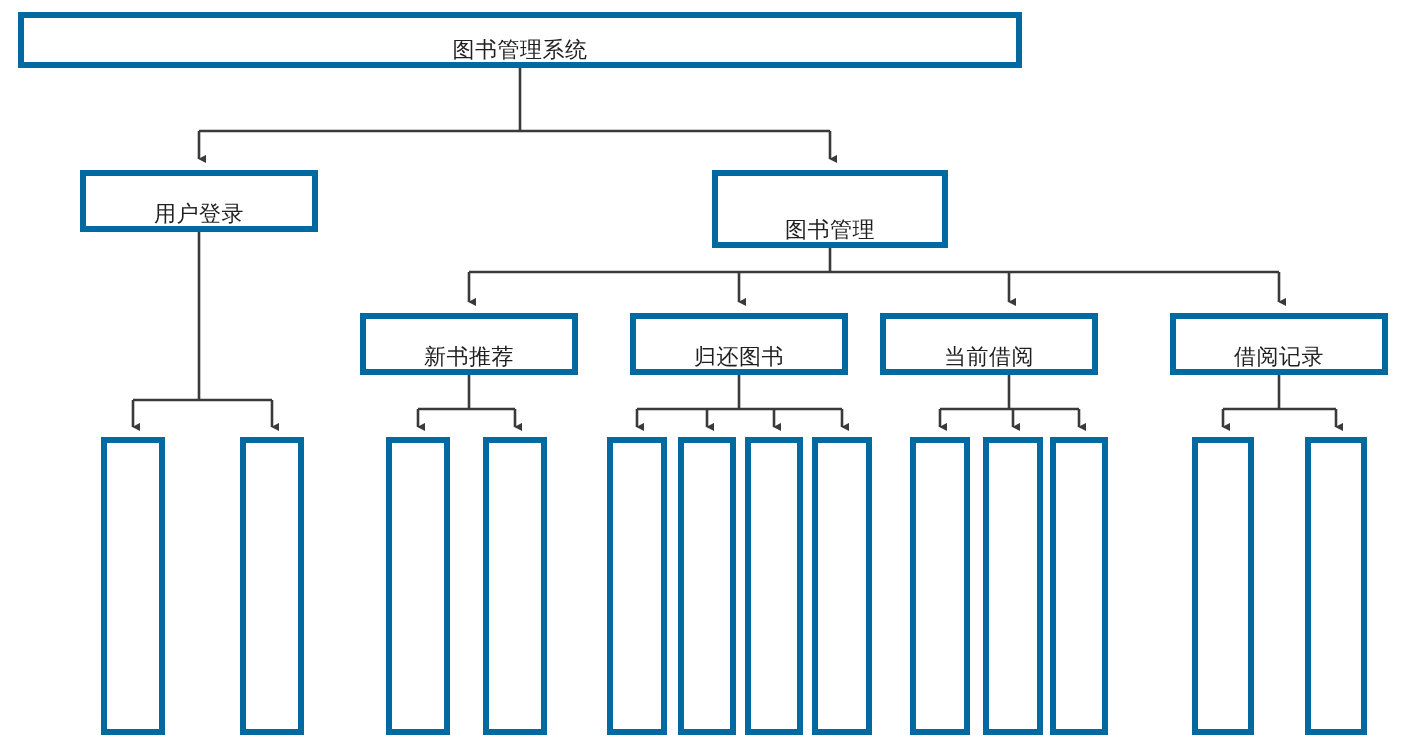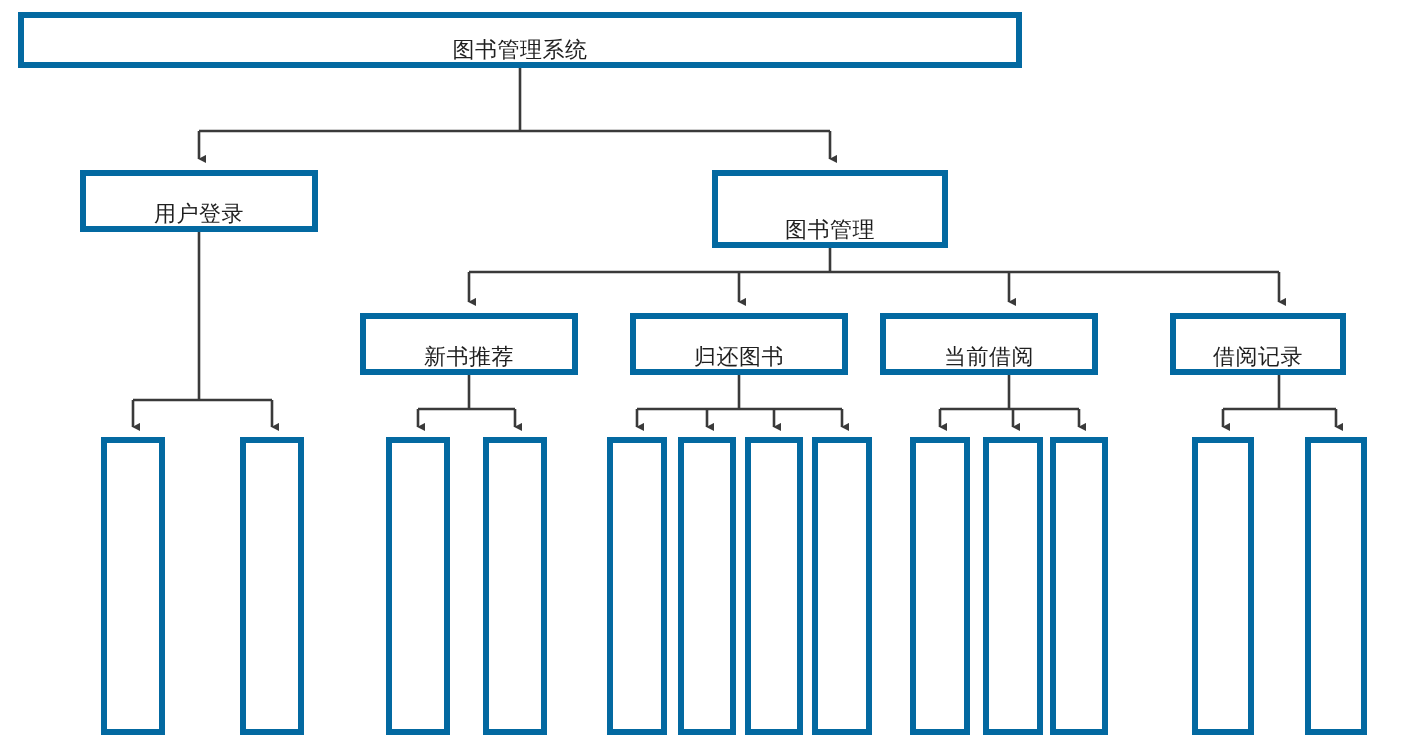--- a/index.html
+++ b/index.html
@@ -126,21 +126,21 @@
       </div>
       <div class="node-box" style="left: 360px; top: 313px; width: 218px; height: 62px;">
         <div class="node-label-h">新书推荐</div>
       </div>
       <div class="node-box" style="left: 630px; top: 313px; width: 218px; height: 62px;">
         <div class="node-label-h">归还图书</div>
       </div>
       <div class="node-box" style="left: 880px; top: 313px; width: 218px; height: 62px;">
         <div class="node-label-h">当前借阅</div>
       </div>
-      <div class="node-box" style="left: 1170px; top: 313px; width: 176px; height: 62px;">
+      <div class="node-box" style="left: 1170px; top: 313px; width: 218px; height: 62px;">
         <div class="node-label-h">借阅记录</div>
       </div>
       <div class="node-box" style="left: 101px; top: 437px; width: 64px; height: 298px;">
         <div class="node-label-v">用户登录</div>
       </div>
       <div class="node-box" style="left: 240px; top: 437px; width: 64px; height: 298px;">
         <div class="node-label-v">注销登录</div>
       </div>
       <div class="node-box" style="left: 386px; top: 437px; width: 64px; height: 298px;">
         <div class="node-label-v">查询图书</div>

